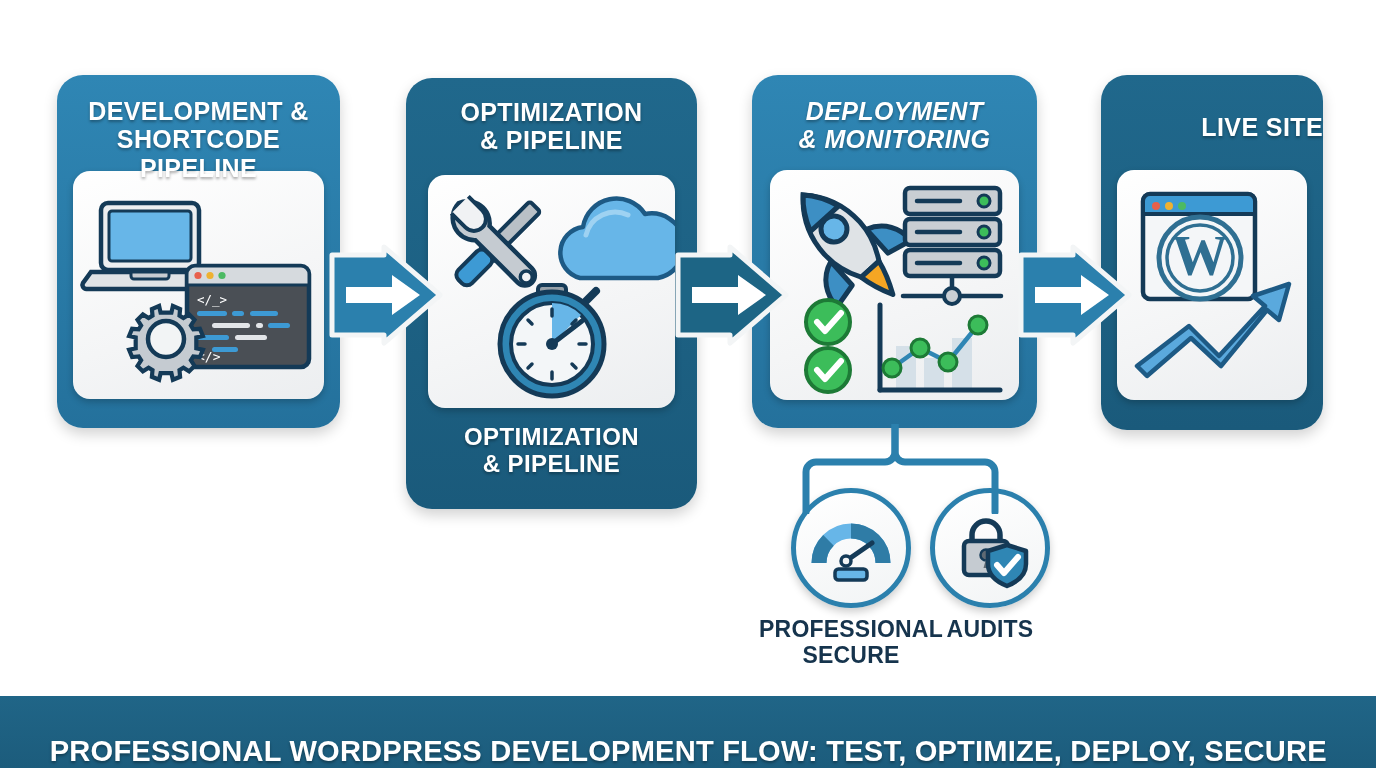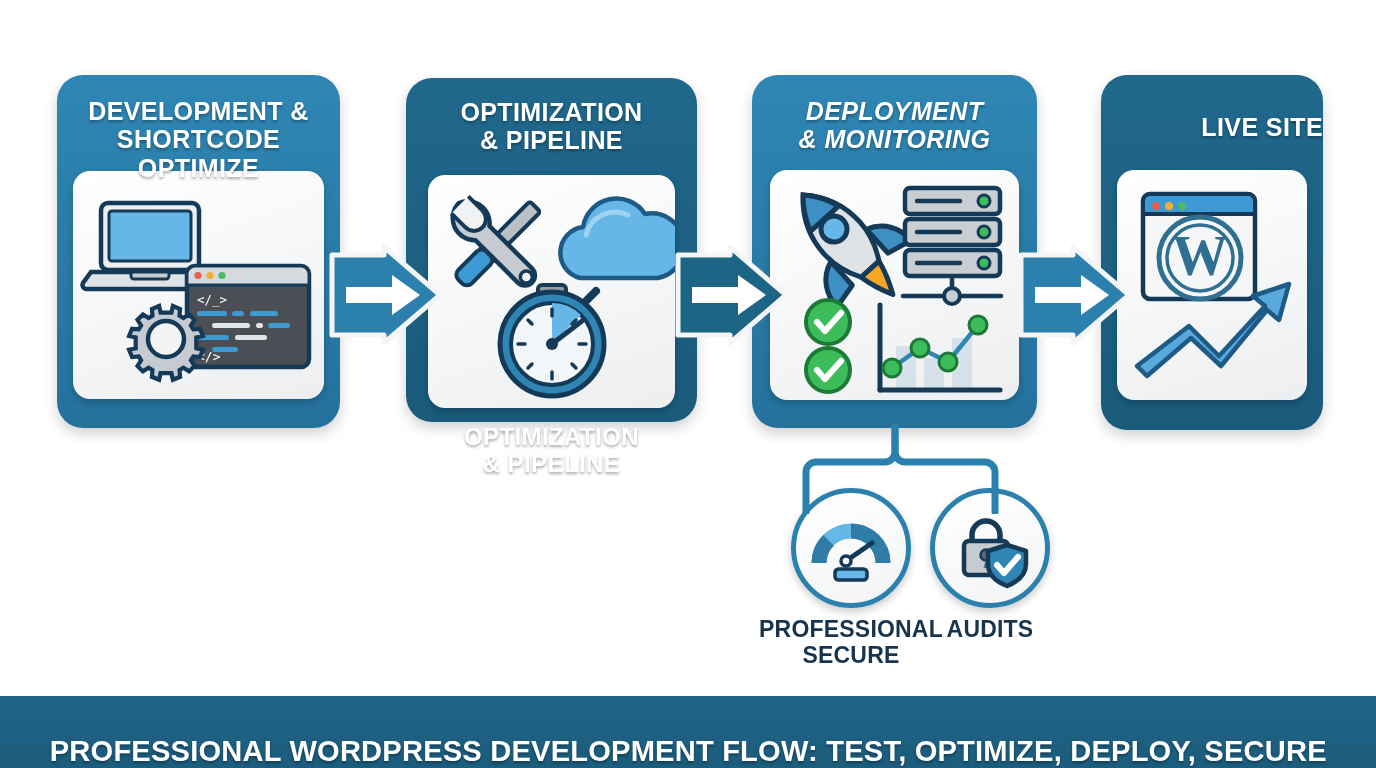--- a/index.html
+++ b/index.html
@@ -98,21 +98,21 @@
   }
 </style>
 </head>
 <body>
 
 <div id="stage">
 
   <div class="card card-light" style="left:57px; top:75px; width:283px; height:353px;">
     <div class="card-title" style="top:22px;">
       <div>DEVELOPMENT &amp;</div>
-      <div>SHORTCODE OPTIMIZE</div>
+      <div>SHORTCODE PIPELINE</div>
     </div>
     <div class="panel" style="left:16px; top:96px; width:251px; height:228px;">
       <svg viewBox="0 0 251 228" width="251" height="228">
 
         <g>
           <rect x="28" y="32" width="98" height="67" rx="7" fill="#eceef0" stroke="#143a57" stroke-width="4.5"></rect>
           <rect x="36" y="40" width="82" height="50" rx="3" fill="#67b6e8" stroke="#143a57" stroke-width="3"></rect>
           <path d="M18 101 h118 l8 11 a4 4 0 0 1 -3.4 6 H13.4 a4 4 0 0 1 -3.4 -6 Z" fill="#dfe3e6" stroke="#143a57" stroke-width="4.5"></path>
           <path d="M58 101 h38 v4 a3 3 0 0 1 -3 3 H61 a3 3 0 0 1 -3 -3 Z" fill="#c7ccd1" stroke="#143a57" stroke-width="3"></path>
         </g>
@@ -145,21 +145,21 @@
     </div>
   </div>
 
   <div class="arrow" style="left:326px; top:243px; width:120px; height:104px;">
     <svg viewBox="0 0 120 104" width="120" height="104">
       <path d="M6 12 h52 V4 L114 52 58 100 V92 H6 Z" fill="#2b80ad" stroke="#f3f5f6" stroke-width="5" stroke-linejoin="round"></path>
       <path d="M20 44 h46 v-12 l28 20 -28 20 v-12 h-46 Z" fill="#ffffff"></path>
     </svg>
   </div>
 
-  <div class="card card-dark" style="left:406px; top:78px; width:291px; height:344px;">
+  <div class="card card-dark" style="left:406px; top:78px; width:291px; height:431px;">
     <div class="card-title" style="top:20px;">
       <div>OPTIMIZATION</div>
       <div>&amp; PIPELINE</div>
     </div>
     <div class="panel" style="left:22px; top:97px; width:247px; height:233px;">
       <svg viewBox="0 0 247 233" width="247" height="233">
 
         <g>
           <g transform="rotate(45 70 68)">
             <rect x="63" y="16" width="15" height="54" rx="3" fill="#b9c0c6" stroke="#143a57" stroke-width="4"></rect>

